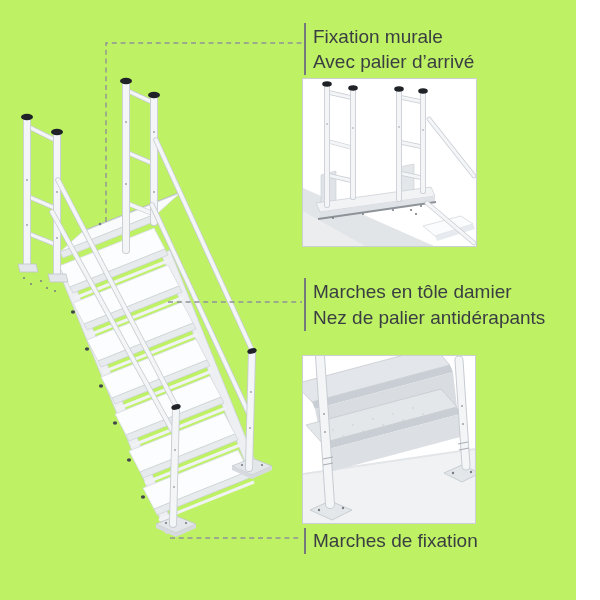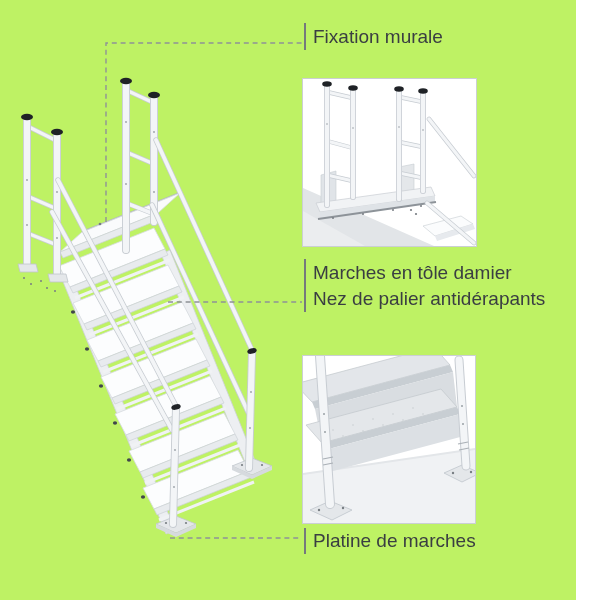--- a/index.html
+++ b/index.html
@@ -11,21 +11,21 @@
   .art{position:absolute;left:0;top:0;}
   
   .note{
     position:absolute;left:304px;
     border-left:2px solid #75797d;
     padding:1px 0 1px 7px;
     color:#3a3e42;font-size:19px;line-height:25px;letter-spacing:0;
     white-space:nowrap;
   }
   .note.n1{top:23px;}
-  .note.n2{top:259px;line-height:25.5px;}
+  .note.n2{top:278px;line-height:25.5px;}
   .note.n3{top:528px;line-height:24px;}
   
   .inset{
     position:absolute;background:#ffffff;border:1px solid #cbcfd3;box-sizing:border-box;
   }
   .inset.i1{left:302px;top:78px;width:175px;height:169px;}
   .inset.i2{left:302px;top:355px;width:174px;height:169px;}
   
   .tubeO{stroke:#c7ccd2;fill:none;stroke-linecap:round;}
   .tubeI{stroke:#f3f5f7;fill:none;stroke-linecap:round;}
@@ -299,24 +299,25 @@
         <line x1="155" y1="88" x2="165" y2="86" stroke="#aab0b6" stroke-width="1.2"></line>
         <line x1="156" y1="94" x2="166" y2="92" stroke="#aab0b6" stroke-width="1.2"></line>
         <circle class="postdot" cx="159" cy="50" r="1"></circle>
           <circle class="postdot" cx="160" cy="68" r="1"></circle>
       </g>
     </svg>
   </div>
 
   <div class="note n1">
     <div>Fixation murale</div>
+    <div>Avec palier d’arrivé</div>
   </div>
 
   <div class="note n2">
     <div>Marches en tôle damier</div>
     <div>Nez de palier antidérapants</div>
   </div>
 
   <div class="note n3">
-    <div>Platine de marches</div>
+    <div>Marches de fixation</div>
   </div>
 
 </div>
 
 </body></html>

